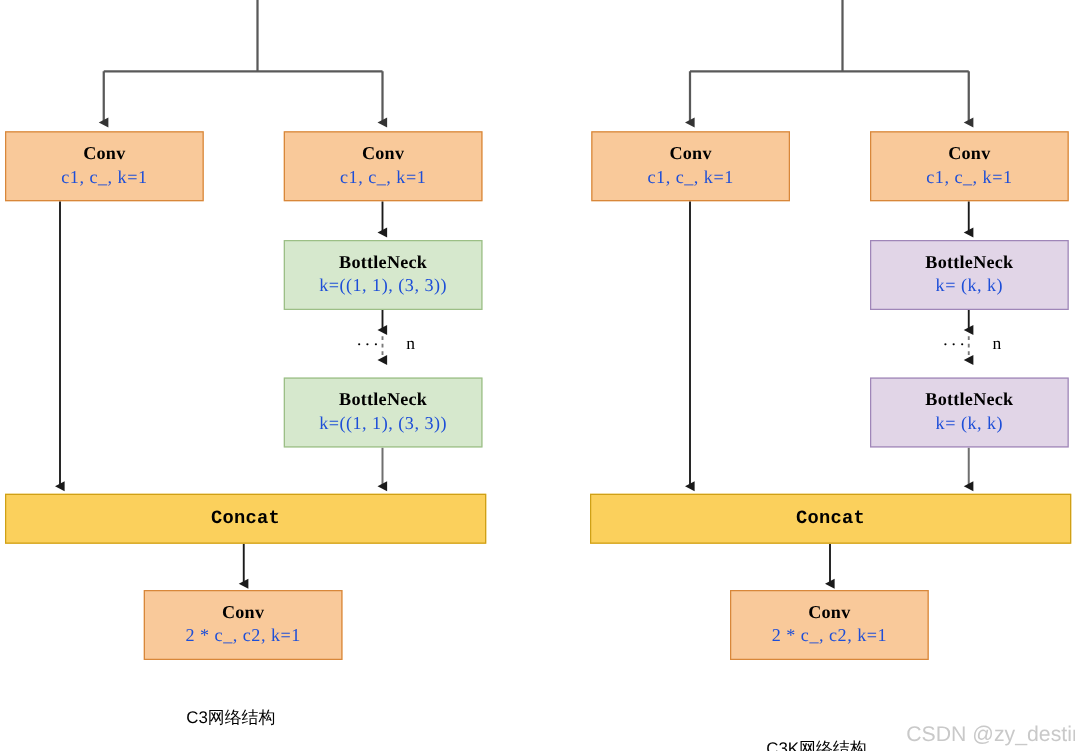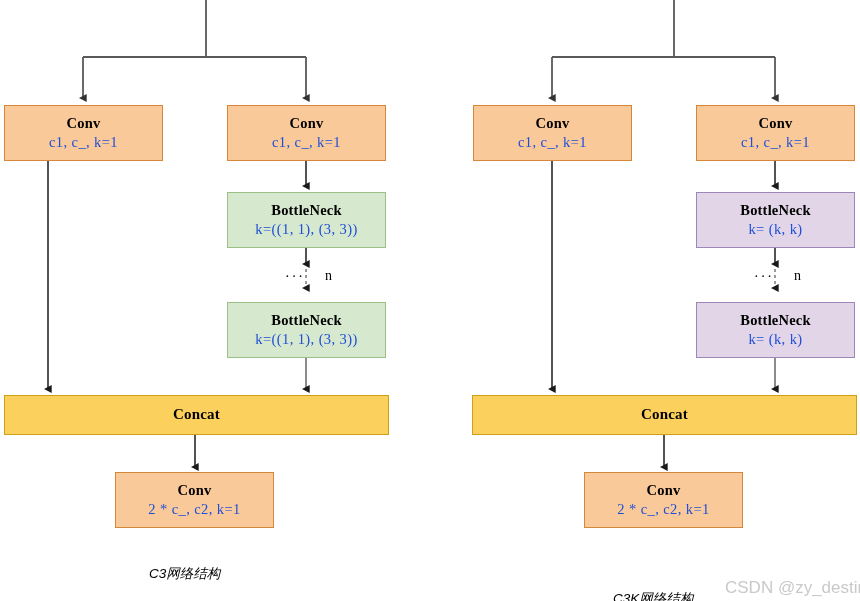--- a/index.html
+++ b/index.html
@@ -52,20 +52,21 @@
     background: #d6e8cd;
     border-color: #9cbf86;
   }
   .node-bottleneck-purple {
     background: #e1d5e7;
     border-color: #9f86b8;
   }
   .node-concat {
     background: #fbd05c;
     border-color: #cfa016;
+    font-family: Liberation Mono, monospace;
   }
   .node-concat .t1 {
     font-weight: bold;
     font-size: 15px;
   }
   .svg-layer {
     position: absolute;
     left: 0;
     top: 0;
     width: 860px;
@@ -77,21 +78,20 @@
     font-size: 14px;
     color: #000000;
     font-family: "Liberation Serif", "DejaVu Serif", serif;
   }
   .caption {
     position: absolute;
     font-size: 13.5px;
     color: #000000;
     font-family: "Liberation Sans", "DejaVu Sans", sans-serif;
     white-space: nowrap;
-    font-style: italic;
   }
   .watermark {
     position: absolute;
     font-size: 17px;
     color: #c9c9c9;
     font-family: "Liberation Sans", "DejaVu Sans", sans-serif;
     white-space: nowrap;
   }
 </style>
 </head>

